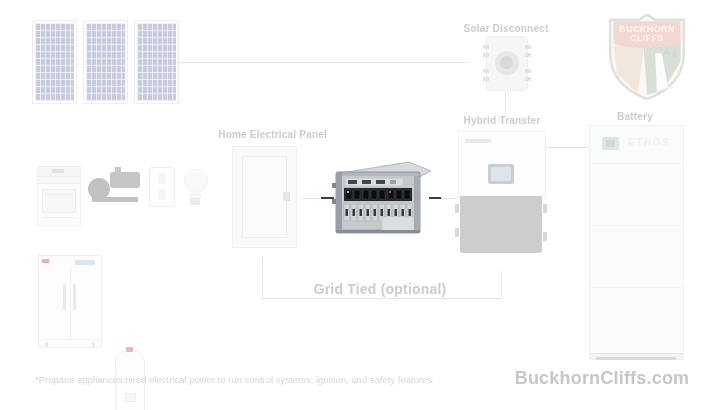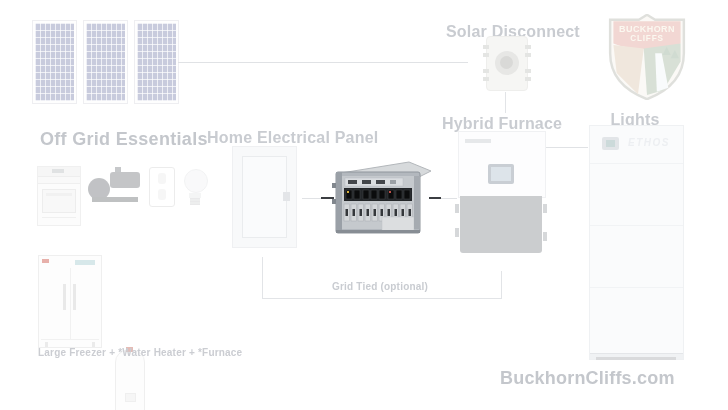--- a/index.html
+++ b/index.html
@@ -1,19 +1,19 @@
 <!DOCTYPE html>
 <html><head>
 <meta charset="utf-8">
 <style>
   html,body{margin:0;padding:0;background:#fff;}
   .stage{position:relative;width:728px;height:410px;background:#ffffff;overflow:hidden;
          font-family:"Liberation Sans", sans-serif;}
   .abs{position:absolute;}
-  .lbl{font-size:16px;font-weight:600;color:#c9ccd1;letter-spacing:.2px;white-space:nowrap;}
+  .lbl{font-size:10px;font-weight:600;color:#c9ccd1;letter-spacing:.2px;white-space:nowrap;}
   .center{text-align:center;}
   .hline{height:1px;background:#e0e2e5;}
   .vline{width:1px;background:#e2e4e7;}
   .dark-dash{height:2px;background:#3b3e42;}
 
   
   .heading{font-size:18px;font-weight:700;color:#c4c7cc;letter-spacing:.3px;white-space:nowrap;}
   .foot{font-size:9.5px;color:#d4d6da;white-space:nowrap;}
   .site{font-size:18px;font-weight:700;color:#c4c7cc;letter-spacing:.2px;}
   .mts-lbl{font-size:10px;font-weight:700;color:#16181b;white-space:nowrap;}
@@ -128,21 +128,20 @@
     <path d="M9 9 H91 V36 C70 45 30 45 9 36 Z" fill="#cb5c4a"></path>
     <polygon points="9,38 46,42 39,98 13,72" fill="#c59e73"></polygon>
     <polygon points="91,36 91,58 70,93 50,99 46,42" fill="#5e8157"></polygon>
     <polygon points="60,48 68,48 76,90 62,95" fill="#e8f2f4"></polygon>
     <polygon points="74,40 79,50 69,50" fill="#3f6b44"></polygon>
     <polygon points="84,44 89,54 79,54" fill="#3f6b44"></polygon>
     <text x="50" y="22" text-anchor="middle" font-size="11" font-weight="bold" font-family="Liberation Sans, sans-serif" fill="#f2e3c2" letter-spacing="0.5">BUCKHORN</text>
     <text x="50" y="33" text-anchor="middle" font-size="10" font-weight="bold" font-family="Liberation Sans, sans-serif" fill="#f2e3c2" letter-spacing="1">CLIFFS</text>
   </svg>
 
-  <div class="abs heading" style="left:40px;top:129px;">Off Grid Essentials</div>
 
   <div class="abs range">
     <div class="range-ctrl">
         <div class="range-disp"></div>
       </div>
     <div class="range-top"></div>
     <div class="range-door">
         <div class="range-handle"></div>
       </div>
     <div class="range-drawer"></div>
@@ -171,33 +170,33 @@
     <div class="frz-handle" style="left:34px;"></div>
     <div class="frz-rail"></div>
     <div class="frz-leg" style="left:6px;"></div>
     <div class="frz-leg" style="right:6px;"></div>
   </div>
   <div class="abs heater">
     <div class="heater-cap"></div>
     <div class="heater-lbl"></div>
   </div>
 
-  <div class="abs lbl" style="left:38px;top:347px;font-size:10px;color:#cbcdd2;">Large Freezer + *Water Heater + *Furnace</div>
-
-
-  <div class="abs lbl center" style="left:207px;top:129px;width:120px;">Home Electrical Panel</div>
+
+  <div class="abs foot" style="left:35px;top:374px;">*Propane appliances need electrical power to run control systems, ignition, and safety features.</div>
+
+  <div class="abs lbl center" style="left:207px;top:129px;width:120px;text-align:right;">Home Electrical Panel</div>
   <div class="abs hep-box">
     <div class="hep-door"></div>
     <div class="hep-latch"></div>
   </div>
 
   <div class="abs vline" style="left:262px;top:257px;height:42px;"></div>
   <div class="abs hline" style="left:262px;top:298px;width:240px;background:#e2e4e7;"></div>
   <div class="abs vline" style="left:501px;top:271px;height:28px;"></div>
-  <div class="abs lbl center" style="left:310px;top:281px;width:140px;font-size:10px;">Grid Tied (optional)</div>
+  <div class="abs lbl center" style="left:310px;top:281px;width:140px;font-size:14px;">Grid Tied (optional)</div>
 
   <div class="abs hline" style="left:302px;top:198px;width:19px;"></div>
   <div class="abs dark-dash" style="left:321px;top:197px;width:13px;"></div>
   <svg class="abs mts-svg" width="108" height="80" viewBox="0 0 108 80">
     <polygon points="14,14 82,3 104,12 92,18" fill="#d7dadc" stroke="#b3b7bb" stroke-width="1"></polygon>
     <rect x="9" y="13" width="84" height="61" rx="2" fill="#b3b8be" stroke="#8f959c"></rect>
     <rect x="9" y="13" width="6" height="61" fill="#9aa0a7"></rect>
     <rect x="5" y="24" width="4" height="5" fill="#81878e"></rect>
     <rect x="5" y="40" width="4" height="5" fill="#81878e"></rect>
     <rect x="15" y="17" width="74" height="53" fill="#c5c9cd"></rect>
@@ -237,42 +236,42 @@
     <rect x="67.5" y="50" width="2.5" height="7" fill="#34373b"></rect>
     <rect x="74.5" y="50" width="2.5" height="7" fill="#34373b"></rect>
     <rect x="81.5" y="50" width="2.5" height="7" fill="#34373b"></rect>
     <rect x="55" y="58" width="32" height="14" fill="#dcdee0" stroke="#bfc2c5" stroke-width="0.5"></rect>
     <rect x="87" y="17" width="6" height="53" fill="#a6abb1"></rect>
     <rect x="9" y="71" width="84" height="3" fill="#878d94"></rect>
   </svg>
   <div class="abs dark-dash" style="left:429px;top:197px;width:12px;"></div>
   <div class="abs hline" style="left:441px;top:198px;width:16px;"></div>
 
-  <div class="abs lbl center" style="left:442px;top:115px;width:120px;">Hybrid Furnace</div>
+  <div class="abs lbl center" style="left:442px;top:115px;width:120px;">Hybrid Transfer</div>
   <div class="abs inv-body">
     <div class="inv-logo"></div>
     <div class="inv-screen">
       <div class="inv-screen-inner"></div>
     </div>
   </div>
   <div class="abs inv-bottom"></div>
   <div class="abs inv-tab" style="left:455px;top:204px;"></div>
   <div class="abs inv-tab" style="left:455px;top:228px;"></div>
   <div class="abs inv-tab" style="left:543px;top:204px;"></div>
   <div class="abs inv-tab" style="left:543px;top:232px;"></div>
   <div class="abs hline" style="left:546px;top:147px;width:42px;"></div>
 
-  <div class="abs lbl center" style="left:588px;top:111px;width:94px;">Lights</div>
+  <div class="abs lbl center" style="left:588px;top:111px;width:94px;">Battery</div>
   <div class="abs bat-tower">
     <div class="bat-display">
       <div class="bat-display-inner"></div>
     </div>
     <div class="bat-brand">ETHOS</div>
     <div class="bat-seam" style="top:37px;"></div>
     <div class="bat-seam" style="top:99px;"></div>
     <div class="bat-seam" style="top:161px;"></div>
     <div class="bat-base"></div>
   </div>
   <div class="abs bat-shadow"></div>
 
-  <div class="abs site" style="left:500px;top:368px;width:204px;text-align:left;">BuckhornCliffs.com</div>
+  <div class="abs site" style="left:500px;top:368px;width:204px;text-align:center;">BuckhornCliffs.com</div>
 
 </div>
 
 </body></html>

